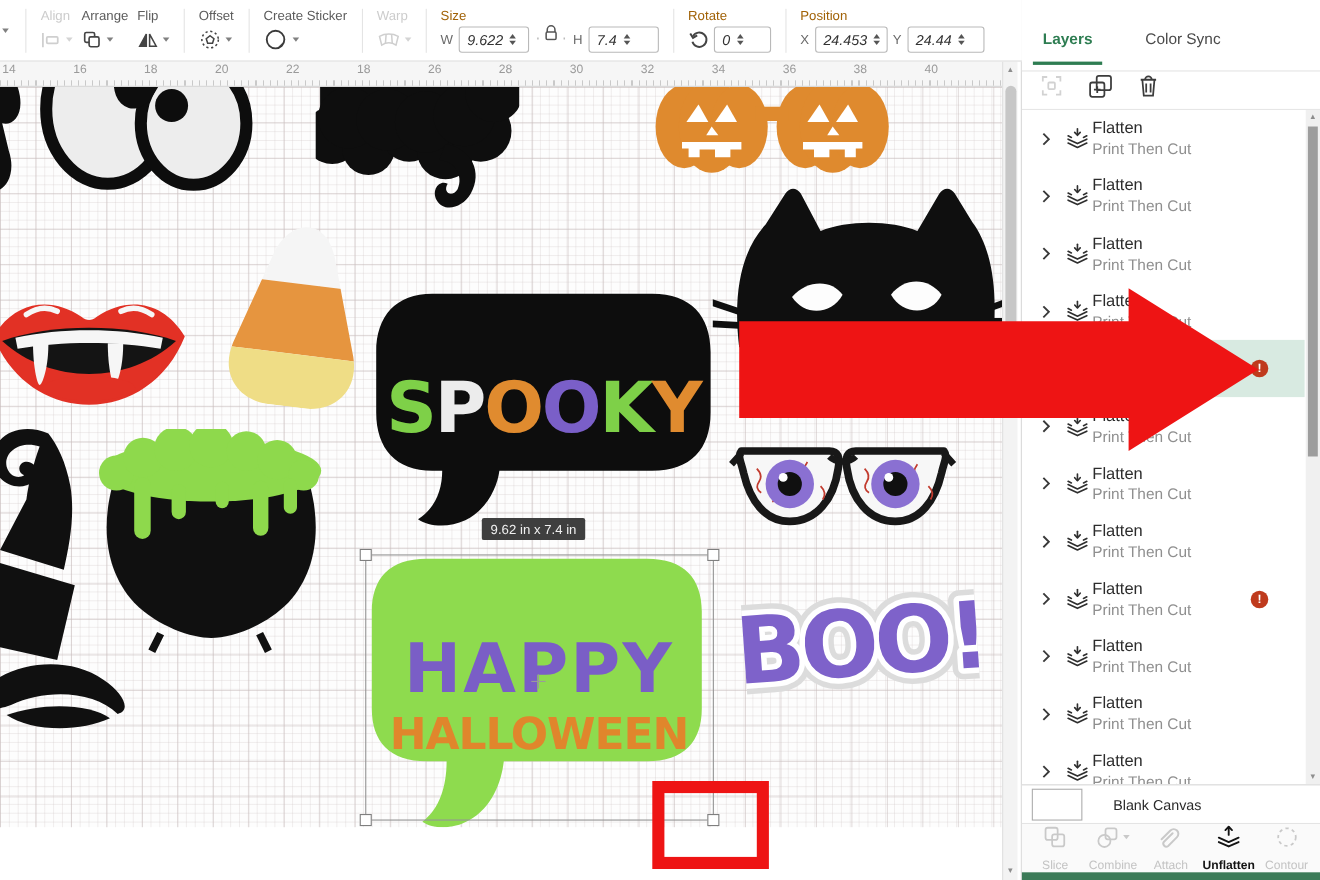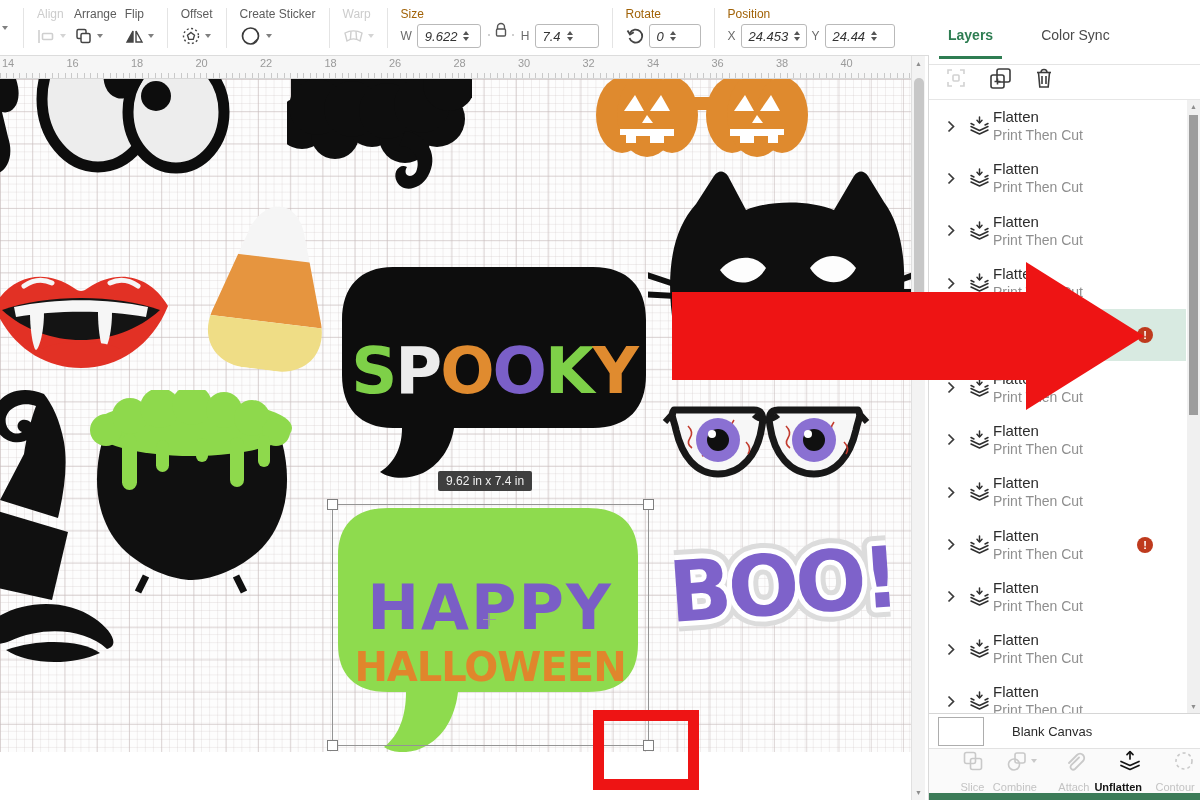--- a/index.html
+++ b/index.html
@@ -100,21 +100,21 @@
   .list-vscroll .thumb { position:absolute; left:2px; top:15px; width:9px; height:300px; background:#9d9d9d; }
 
   .blank-canvas-row { position:absolute; left:0; top:713px; width:100%; height:35px; background:#fff;
                       border-top:1px solid #d6d6d6; display:flex; align-items:center; z-index:3; }
   .swatch { width:46px; height:29px; background:#fff; border:1px solid #adadad; margin-left:9px; }
   .blank-label { margin-left:28px; font-size:13px; color:#2b2b2b; }
 
   .panel-actions { position:absolute; left:0; top:748px; width:100%; height:45px; background:#fafafa;
                    border-top:1px solid #e2e2e2; display:flex; justify-content:space-around;
                    align-items:center; padding:0 4px; }
-  .action-btn { display:flex; flex-direction:column; align-items:flex-end; gap:9px; width:50px; }
+  .action-btn { display:flex; flex-direction:column; align-items:center; gap:9px; width:50px; }
   .action-btn .lbl { font-size:11px; color:#c3c3c3; }
   .action-btn.enabled .lbl { color:#141414; font-weight:bold; }
   .panel-greenbar { position:absolute; left:0; bottom:0; width:100%; height:7px; background:#3c7b58; }
 
   
   .overlay-svg { position:absolute; left:0; top:0; width:1200px; height:800px; z-index:60; pointer-events:none; }
   .red-rect { position:absolute; left:593px; top:710px; width:106px; height:80px;
               border:11px solid #ee0f0f; z-index:60; pointer-events:none; }
 </style>
 </head>

